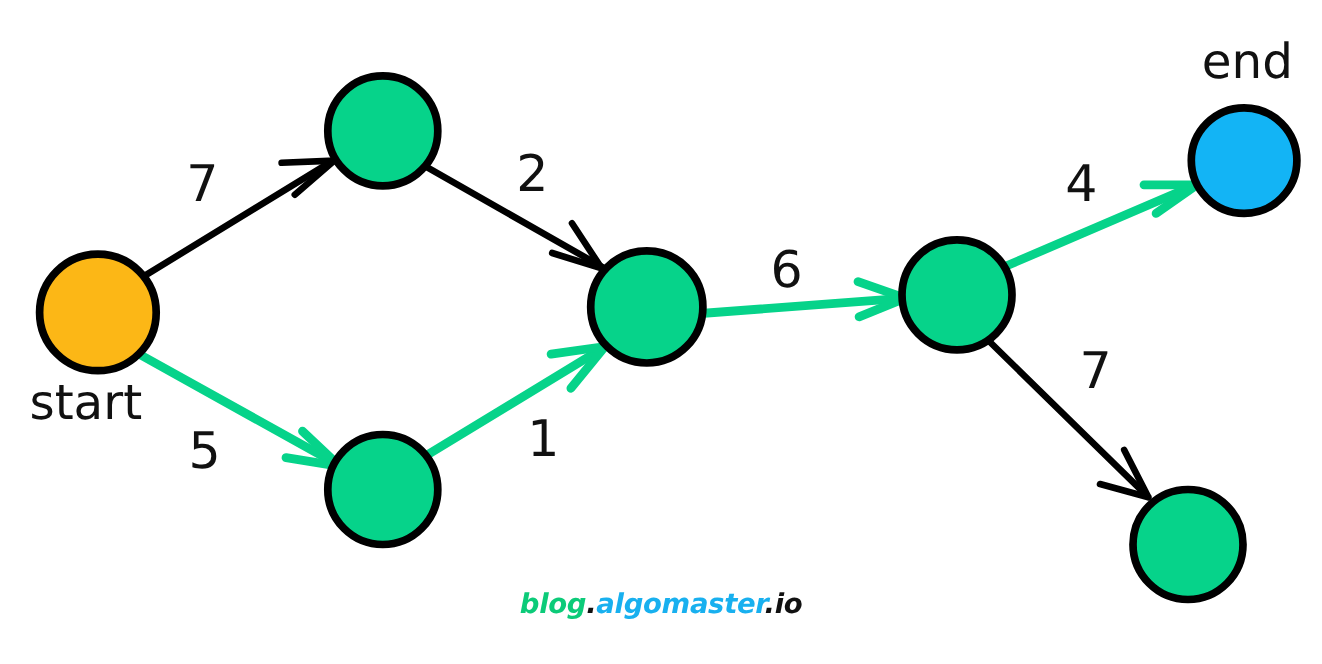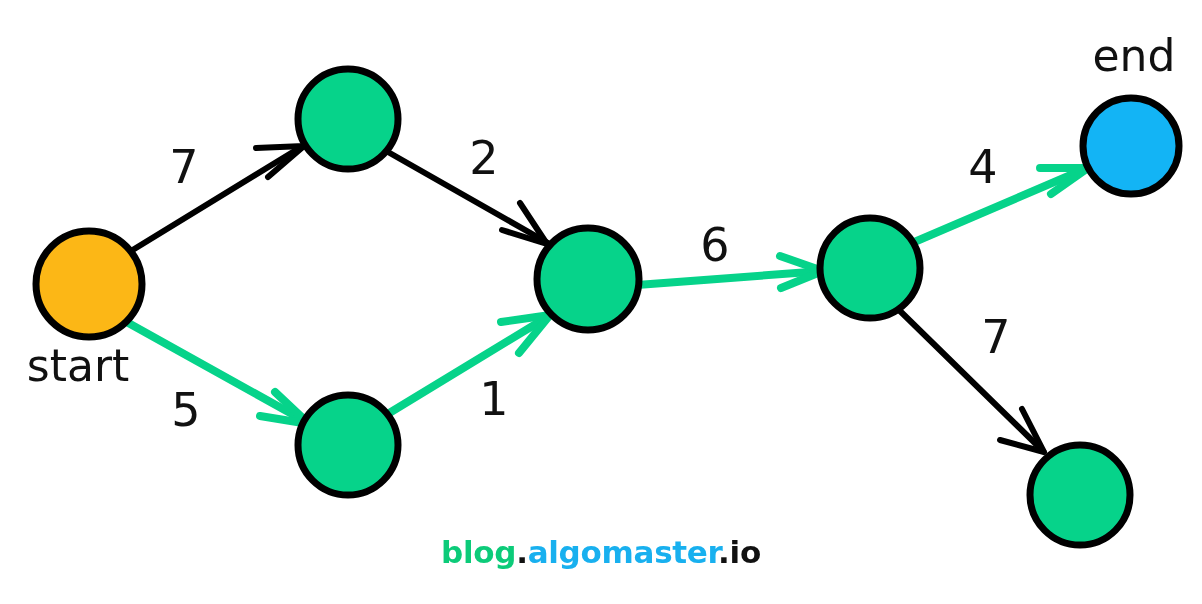--- a/index.html
+++ b/index.html
@@ -68,24 +68,25 @@
     text-anchor: middle;
     dominant-baseline: middle;
   }
   #footer-brand {
     position: absolute;
     left: 0;
     right: 0;
     top: 534px;
     text-align: center;
     font-family: "DejaVu Sans", sans-serif;
-    font-size: 31px;
+    font-size: 25px;
     font-weight: bold;
     letter-spacing: -0.3px;
     white-space: nowrap;
+    font-style: italic;
   }
   .brand-blog { color: #0CCB79; }
   .brand-dot  { color: #111111; }
   .brand-name { color: #18B0EF; }
   .brand-tld  { color: #111111; }
 </style>
 </head>
 <body>
 
 <div id="canvas">

